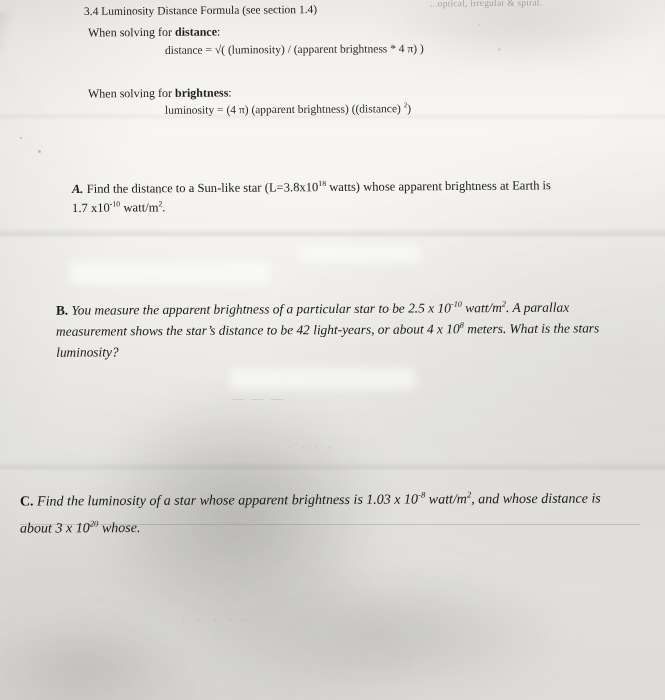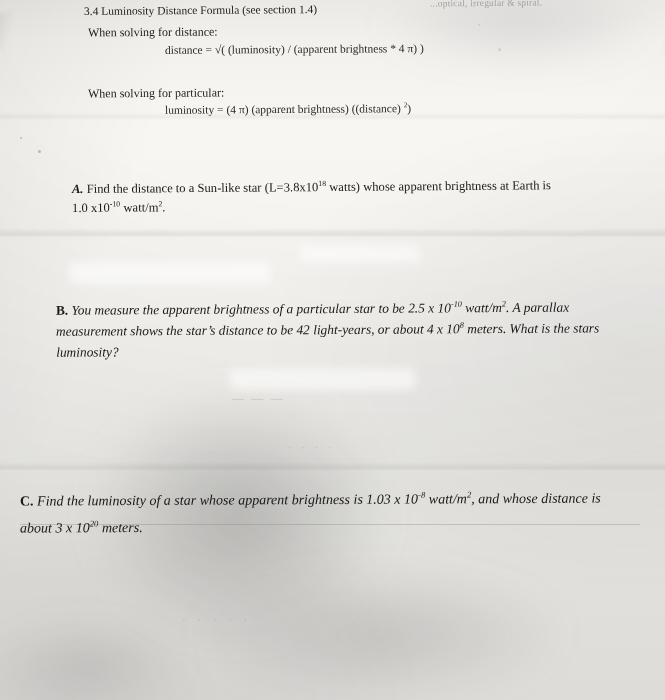--- a/index.html
+++ b/index.html
@@ -156,21 +156,21 @@
     transform: rotate(-0.3deg);
   }
   .prob-c .lbl { font-style: normal; }
 
   sup, .sup {
     font-size: 0.62em;
     vertical-align: super;
     line-height: 0;
   }
 
-  .bold { font-weight: normal; }
+  .bold { font-weight: bold; }
 
   
   .ghost {
     position: absolute;
     pointer-events: none;
     color: rgba(90,90,95,0.18);
     font-size: 12px;
     font-family: "Liberation Sans", sans-serif;
   }
   .ghost-1 { left: 232px; top: 392px; letter-spacing: 2px; }
@@ -221,39 +221,39 @@
   <div class="top-strip">...optical, irregular &amp; spiral.</div>
 
   <div class="tx hdr">3.4 Luminosity Distance Formula (see section 1.4)</div>
 
   <div class="tx sub-when when-1">
     <span>When solving for </span><span class="bold">distance</span><span>:</span>
   </div>
   <div class="tx formula formula-1">distance = √( (luminosity) / (apparent brightness * 4 π) )</div>
 
   <div class="tx sub-when when-2">
-    <span>When solving for </span><span class="bold">particular</span><span>:</span>
+    <span>When solving for </span><span class="bold">brightness</span><span>:</span>
   </div>
   <div class="tx formula formula-2">
     <span>luminosity = (4 π) (apparent brightness) ((distance) </span><span class="sup">2</span><span>)</span>
   </div>
 
   <div class="prob prob-a">
     <span class="lbl">A.</span>
     <span>Find the distance to a Sun-like star (L=3.8x10</span><span class="sup">18</span><span> watts) whose apparent brightness at Earth is</span><br>
-    <span>1.0 x10</span><span class="sup">-10</span><span> watt/m</span><span class="sup">2</span><span>.</span>
+    <span>1.7 x10</span><span class="sup">-10</span><span> watt/m</span><span class="sup">2</span><span>.</span>
   </div>
 
   <div class="prob prob-b">
     <span class="lbl">B.</span>
     <span>You measure the apparent brightness of a particular star to be 2.5 x 10</span><span class="sup">-10</span><span> watt/m</span><span class="sup">2</span><span>. A parallax measurement shows the star’s distance to be 42 light-years, or about 4 x 10</span><span class="sup">8</span><span> meters. What is the stars luminosity?</span>
   </div>
 
   <div class="prob prob-c">
     <span class="lbl">C.</span>
-    <span>Find the luminosity of a star whose apparent brightness is 1.03 x 10</span><span class="sup">-8</span><span> watt/m</span><span class="sup">2</span><span>, and whose distance is about 3 x 10</span><span class="sup">20</span><span> meters.</span>
+    <span>Find the luminosity of a star whose apparent brightness is 1.03 x 10</span><span class="sup">-8</span><span> watt/m</span><span class="sup">2</span><span>, and whose distance is about 3 x 10</span><span class="sup">20</span><span> whose.</span>
   </div>
 
   <div class="ghost ghost-1">— — —</div>
   <div class="ghost ghost-2">· · · ·</div>
   <div class="ghost ghost-3">· · · · ·</div>
 
 </div>
 
 </body></html>

